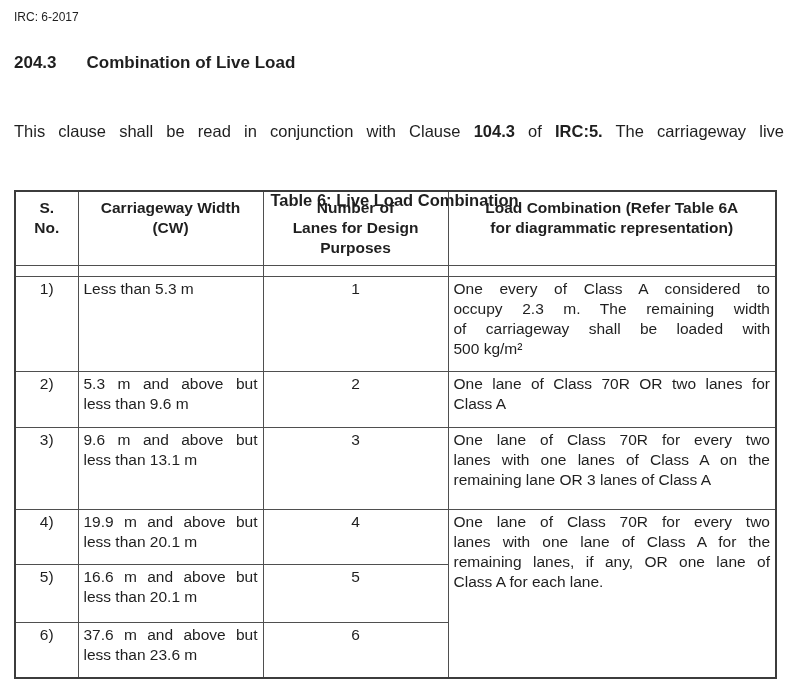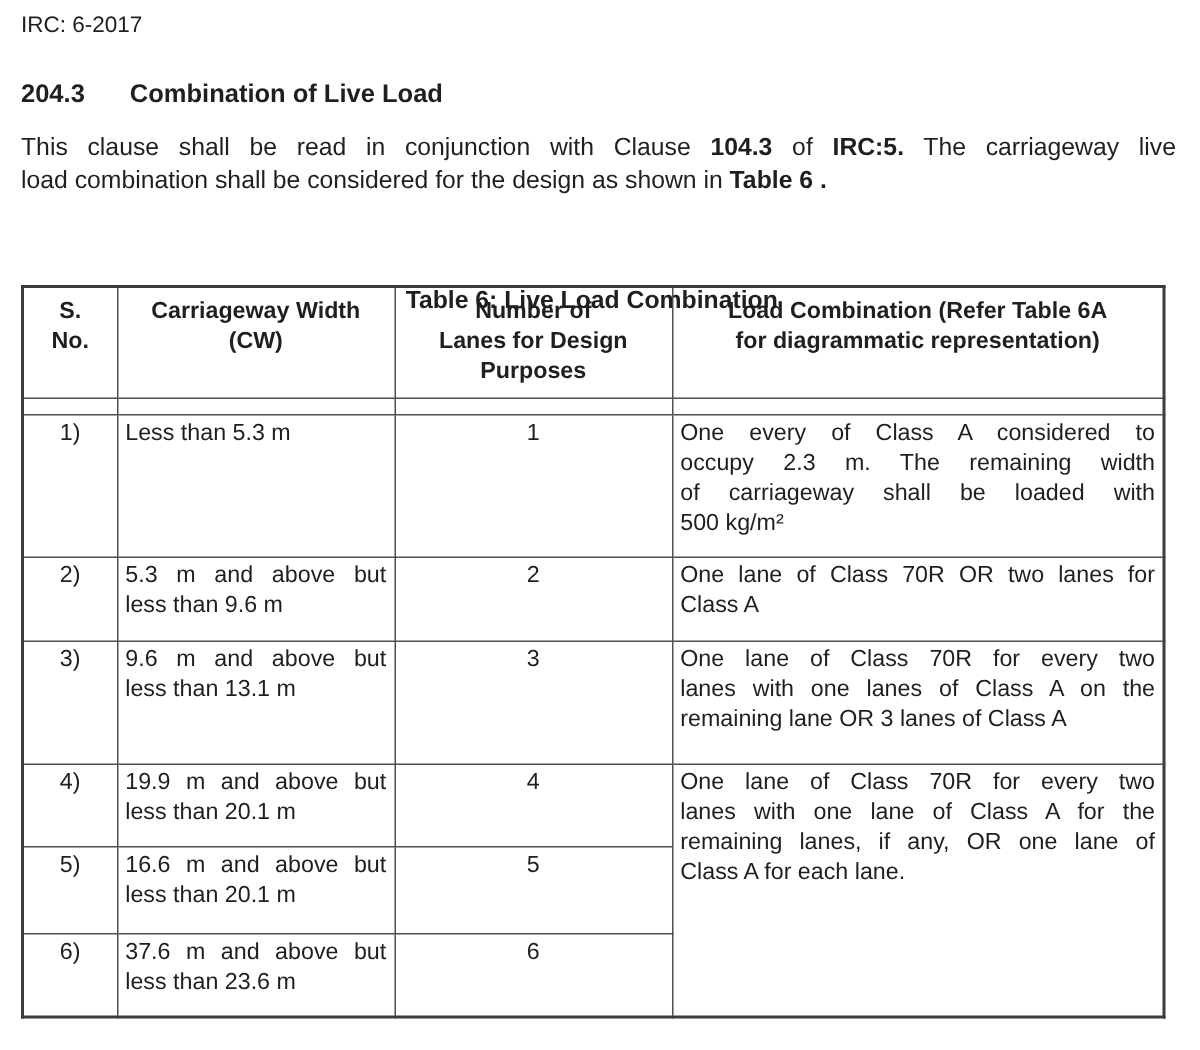--- a/index.html
+++ b/index.html
@@ -17,21 +17,21 @@
   }
   .page {
     position: relative;
     width: 800px;
     height: 700px;
   }
   .doc-ref {
     position: absolute;
     left: 14px;
     top: 7px;
-    font-size: 15px;
+    font-size: 12px;
     line-height: 20px;
   }
   .section-heading {
     position: absolute;
     left: 14px;
     top: 52px;
     font-size: 17px;
     font-weight: bold;
     line-height: 21px;
     white-space: nowrap;
@@ -41,20 +41,21 @@
     position: absolute;
     left: 14px;
     top: 87px;
     width: 770px;
     font-size: 16.5px;
     line-height: 22px;
   }
   .iline.jfull {
     text-align: justify;
     text-align-last: justify;
+    margin-top: 33px;
   }
   .table-title {
     position: absolute;
     left: 14px;
     top: 157px;
     width: 761px;
     text-align: center;
     font-size: 16.5px;
     font-weight: bold;
     line-height: 20px;
@@ -112,21 +113,20 @@
 <div class="page">
 
   <div class="doc-ref">IRC: 6-2017</div>
 
   <div class="section-heading">
     <span class="sec-num">204.3</span><span class="sec-title">Combination of Live Load</span>
   </div>
 
   <div class="intro">
     <div class="iline jfull"><span>This clause shall be read in conjunction with Clause </span><b>104.3</b><span> of </span><b>IRC:5.</b><span> The carriageway live</span></div>
-    <div class="iline"><span>load combination shall be considered for the design as shown in </span><b>Table 6 .</b></div>
   </div>
 
   <div class="table-title">Table 6: Live Load Combination</div>
 
   <table class="llc">
     <colgroup>
       <col style="width:63px">
       <col style="width:185px">
       <col style="width:185px">
       <col style="width:328px">

